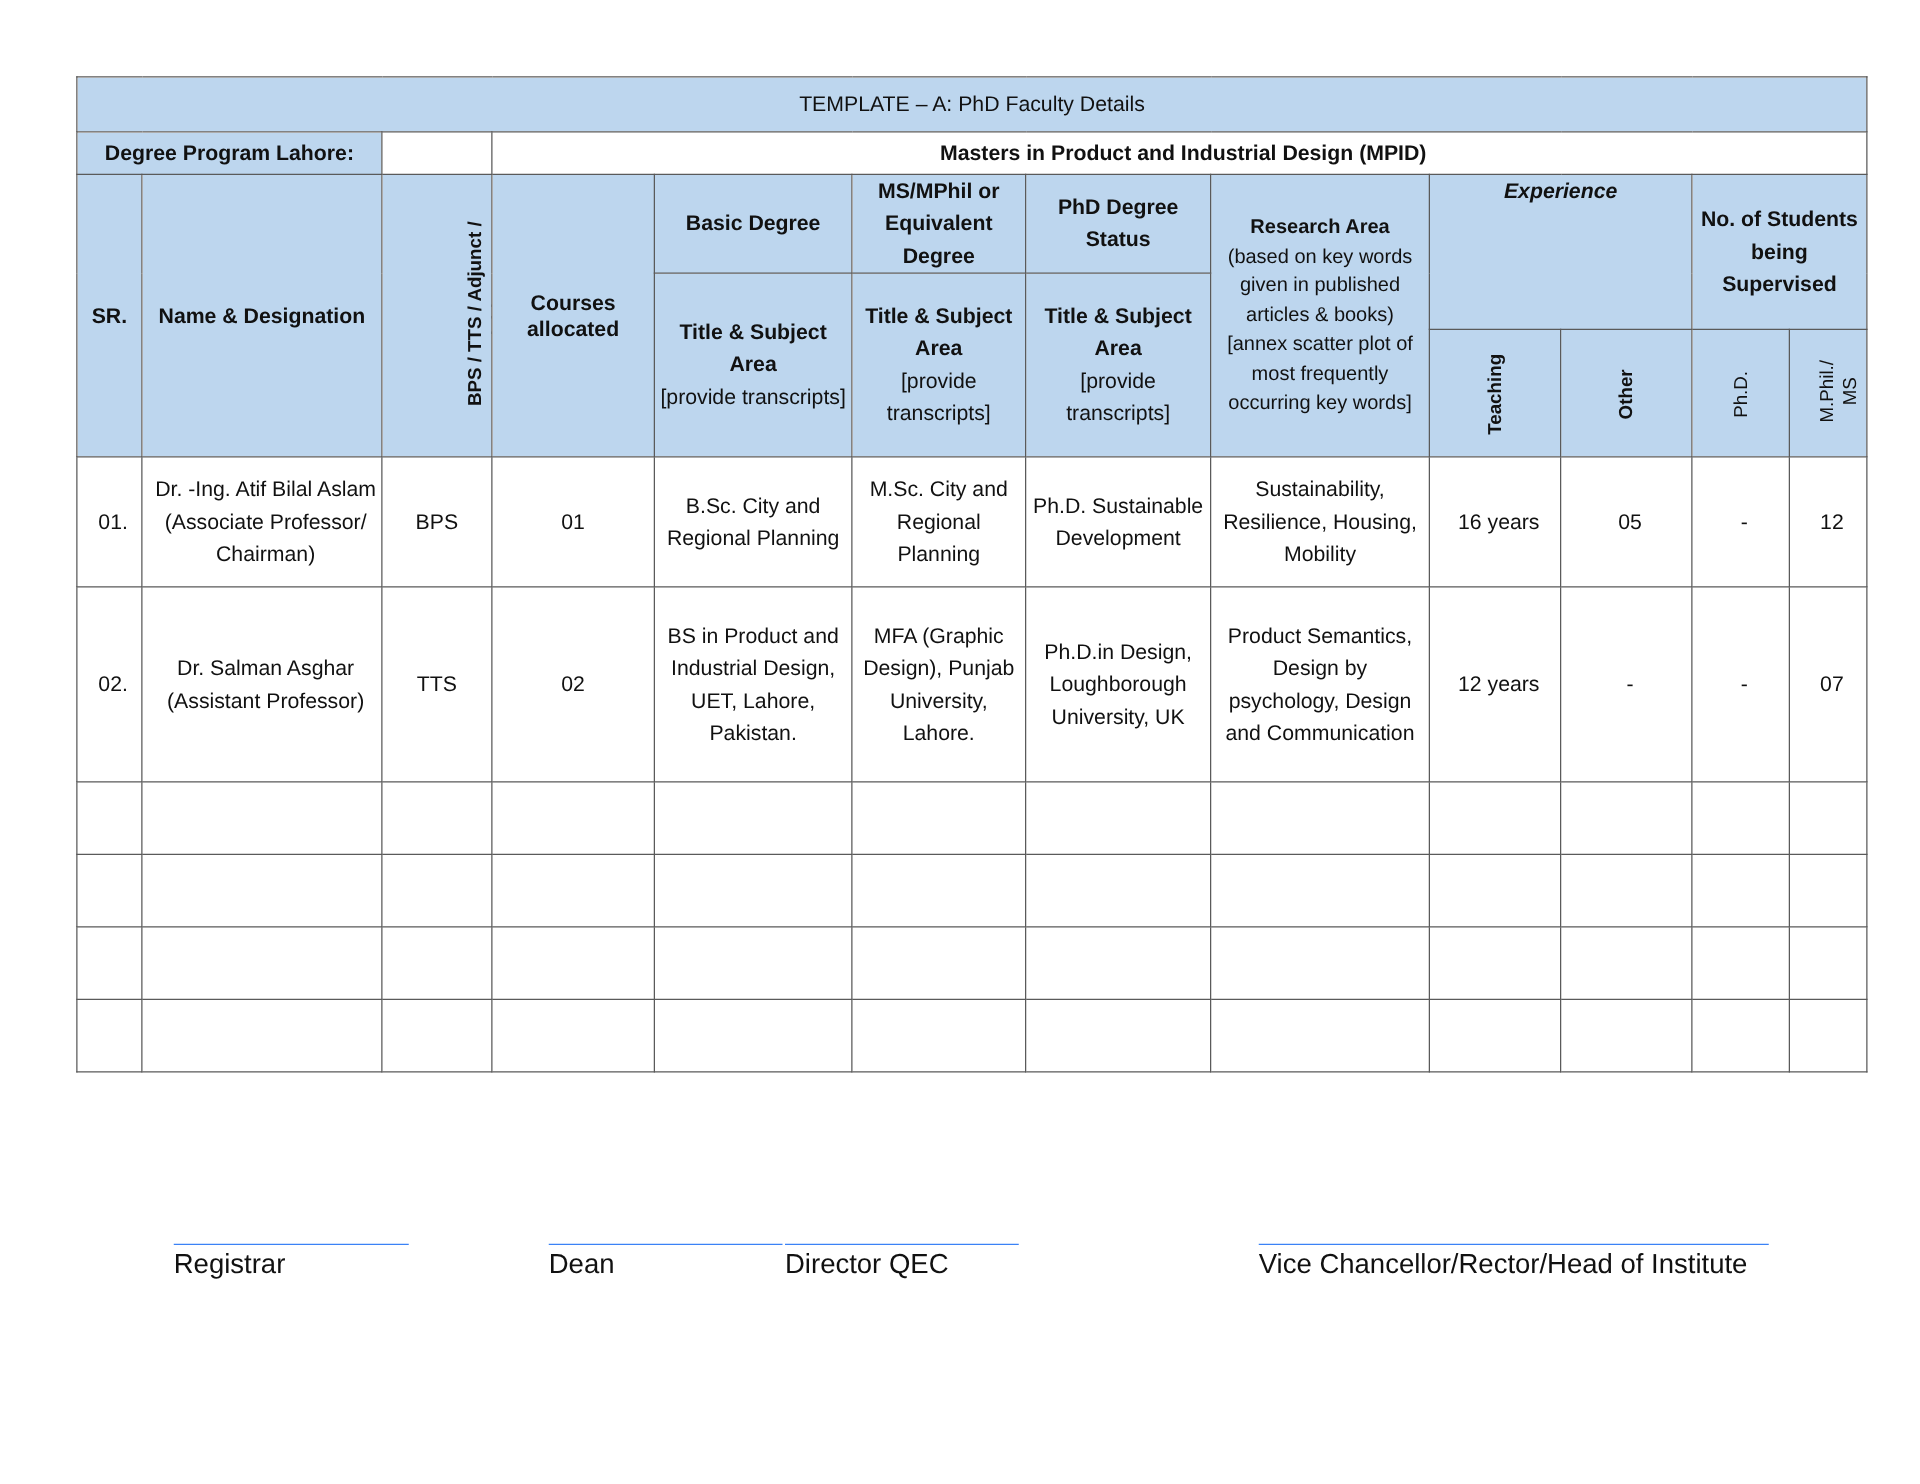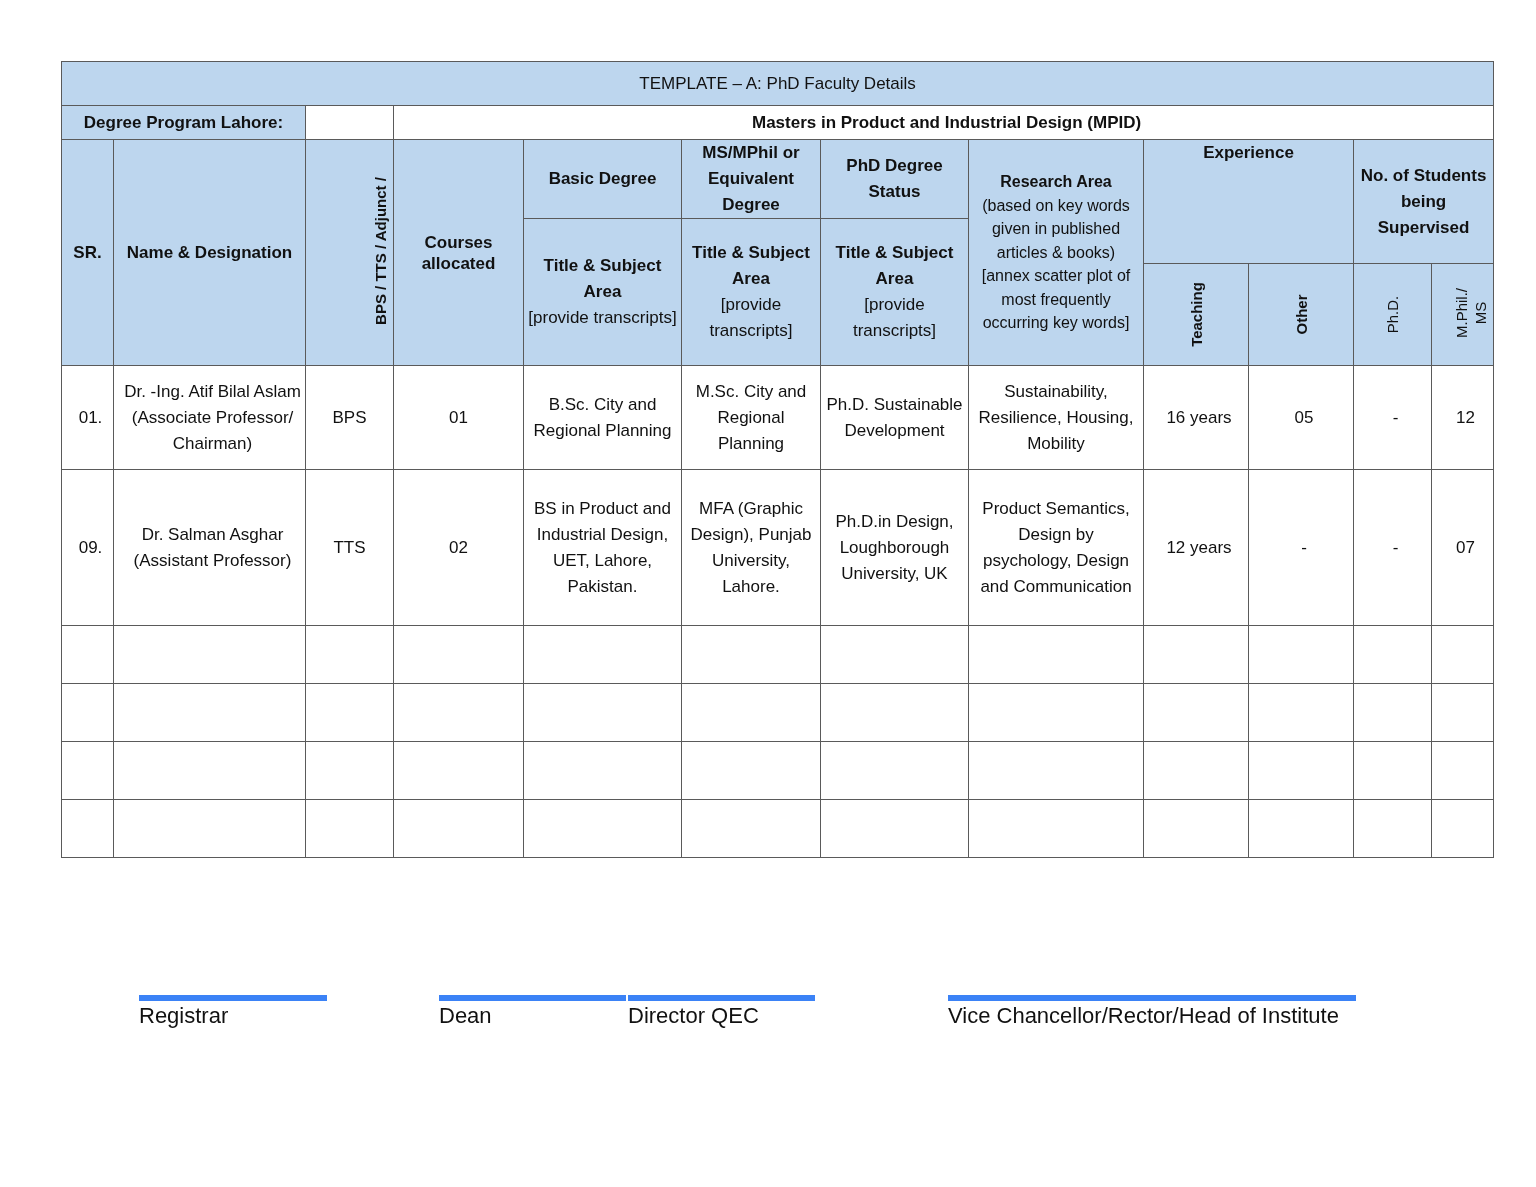--- a/index.html
+++ b/index.html
@@ -8,27 +8,27 @@
   table.faculty { position: absolute; left: 61px; top: 61px; width: 1432px;
          border-collapse: collapse; table-layout: fixed; }
   table.faculty td { border: 1.5px solid #5a5a5a; padding: 0 4px; text-align: center;
          vertical-align: middle; font-size: 17px; line-height: 26px; overflow: hidden; }
   .hd { background: #bdd6ee; }
   .title-cell { height: 43px; font-size: 23px; font-weight: normal; }
   .degree-label { height: 33px; font-size: 20px; font-weight: bold; }
   .degree-value { text-align: right; font-size: 23px; font-weight: bold; padding-left: 10px !important; }
   .b { font-weight: bold; }
   .hsm { font-size: 16px; line-height: 24px; }
-  .top { vertical-align: top !important; }
+  .top { vertical-align: top !important; font-style: italic; }
   .rot { display: inline-block; transform: rotate(-90deg); white-space: nowrap; font-size: 15px; line-height: 19px; }
   .left { text-align: left; padding-left: 10px !important; }
   .r1 td { height: 103px; }
   .r2 td { height: 155px; }
   .re td { height: 57px; }
-  .sig { position: absolute; top: 995px; border-top: 6px solid #3b82f6; font-size: 22px; padding-top: 2px; white-space: nowrap; }
+  .sig { position: absolute; top: 995px; border-top: 1px solid #3b82f6; font-size: 22px; padding-top: 2px; white-space: nowrap; }
   .sig span { display: block; }
 </style>
 </head>
 <body>
 
 <table class="faculty">
   <colgroup>
     <col style="width:52px">
       <col style="width:192px">
       <col style="width:88px">
@@ -101,21 +101,21 @@
     <td>M.Sc. City and Regional Planning</td>
     <td>Ph.D. Sustainable Development</td>
     <td>Sustainability, Resilience, Housing, Mobility</td>
     <td class="left">16 years</td>
     <td class="left">05</td>
     <td class="left">-</td>
     <td class="left">12</td>
   </tr>
 
   <tr class="r2">
-    <td class="left">09.</td>
+    <td class="left">02.</td>
     <td class="left">Dr. Salman Asghar (Assistant Professor)</td>
     <td>TTS</td>
     <td>02</td>
     <td>BS in Product and Industrial Design, UET, Lahore, Pakistan.</td>
     <td>MFA (Graphic Design), Punjab University, Lahore.</td>
     <td>Ph.D.in Design, Loughborough University, UK</td>
     <td>Product Semantics, Design by psychology, Design and Communication</td>
     <td class="left">12 years</td>
     <td class="left">-</td>
     <td class="left">-</td>
@@ -183,15 +183,15 @@
 
 <div class="sig" style="left:139px;width:188px">
   <span>Registrar</span>
 </div>
 <div class="sig" style="left:439px;width:187px">
   <span>Dean</span>
 </div>
 <div class="sig" style="left:628px;width:187px">
   <span>Director QEC</span>
 </div>
-<div class="sig" style="left:948px;width:408px">
+<div class="sig" style="left:1007px;width:408px">
   <span>Vice Chancellor/Rector/Head of Institute</span>
 </div>
 
 </body></html>

